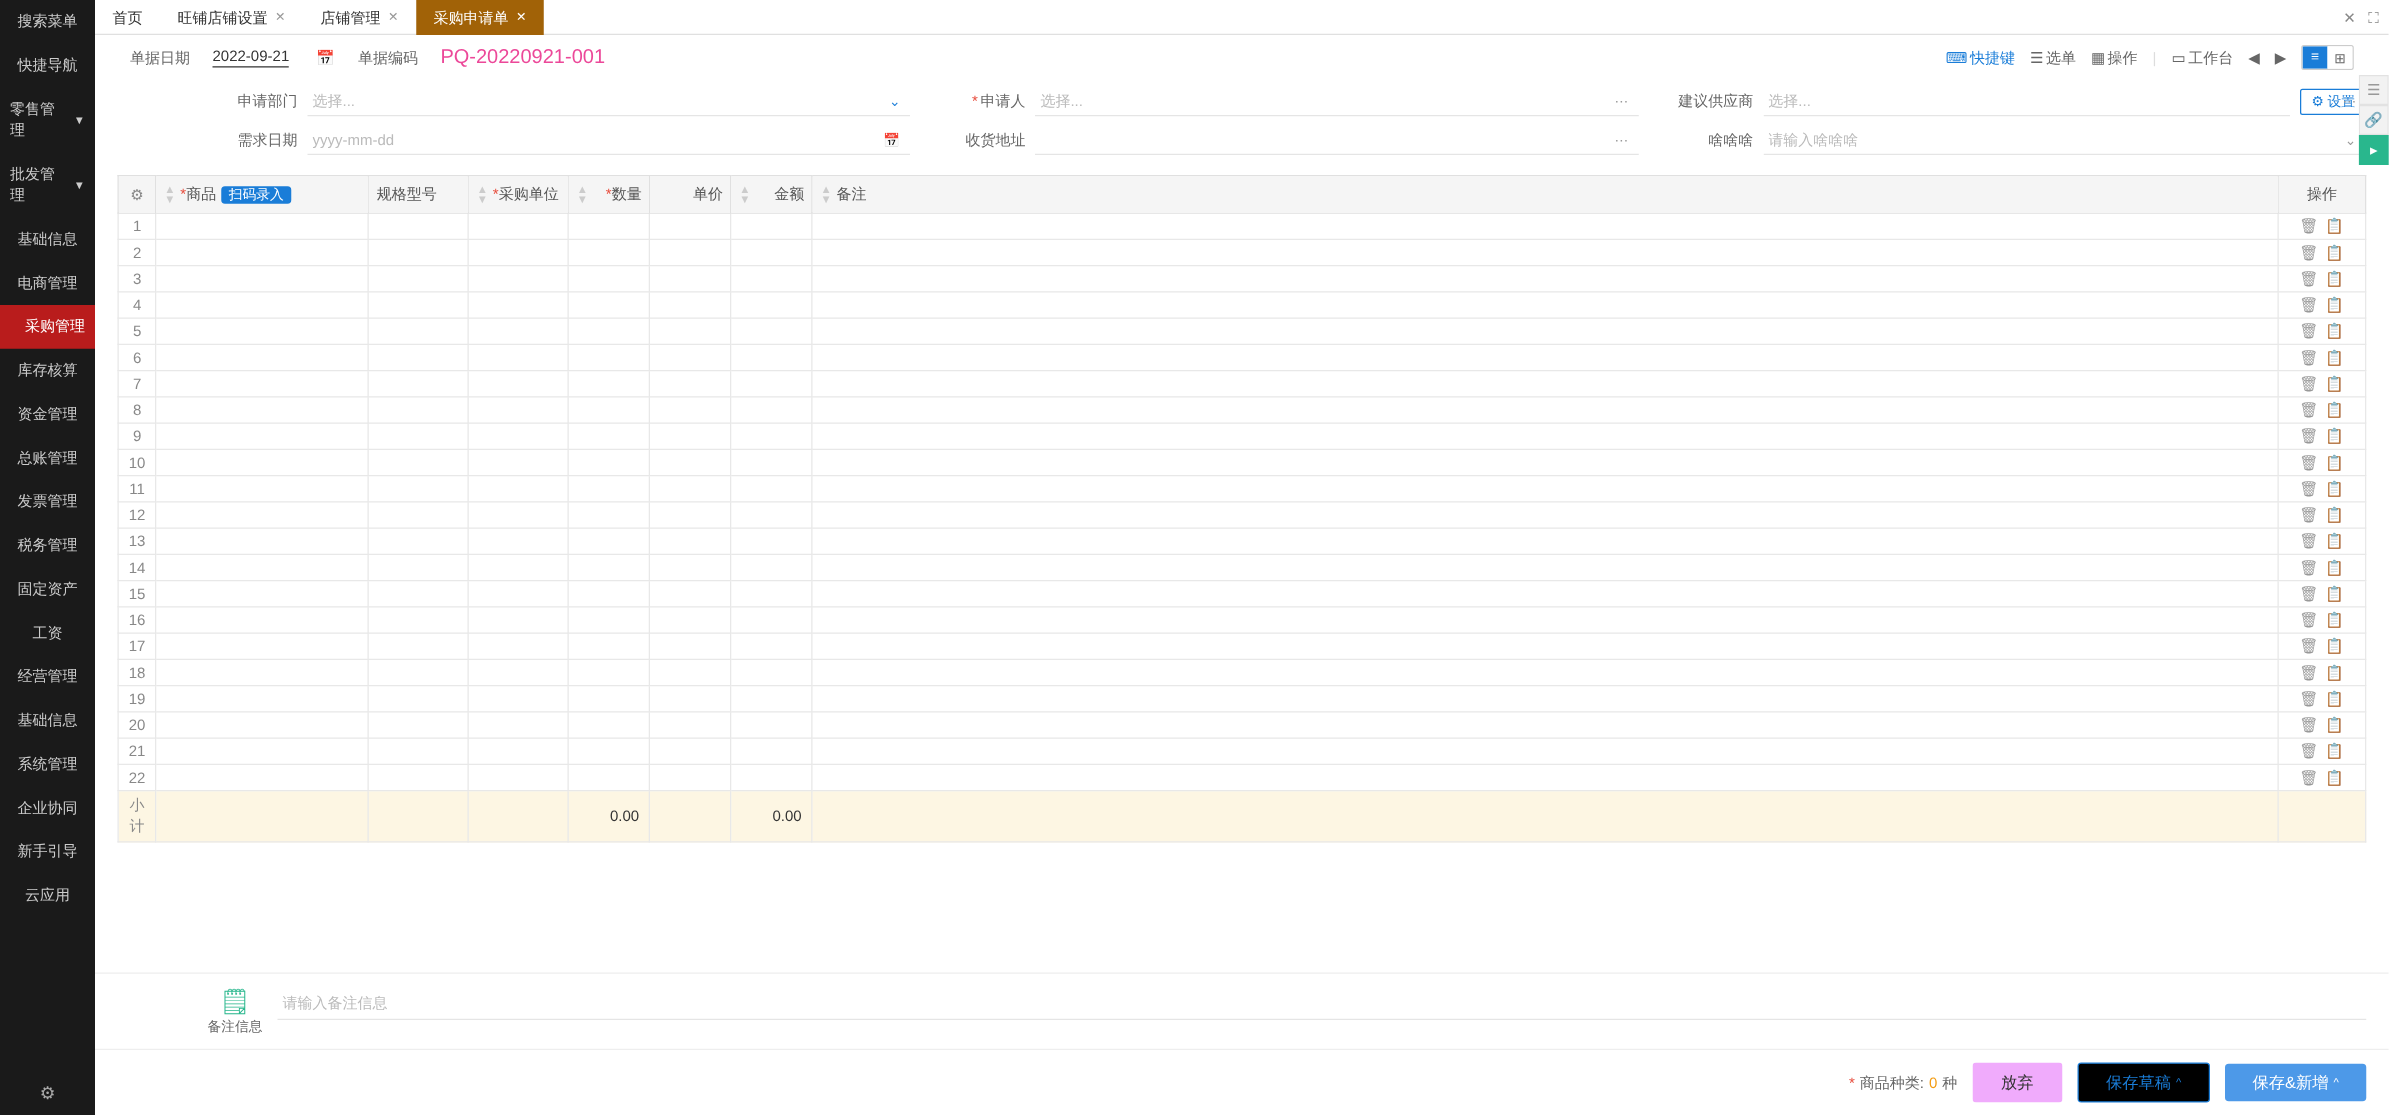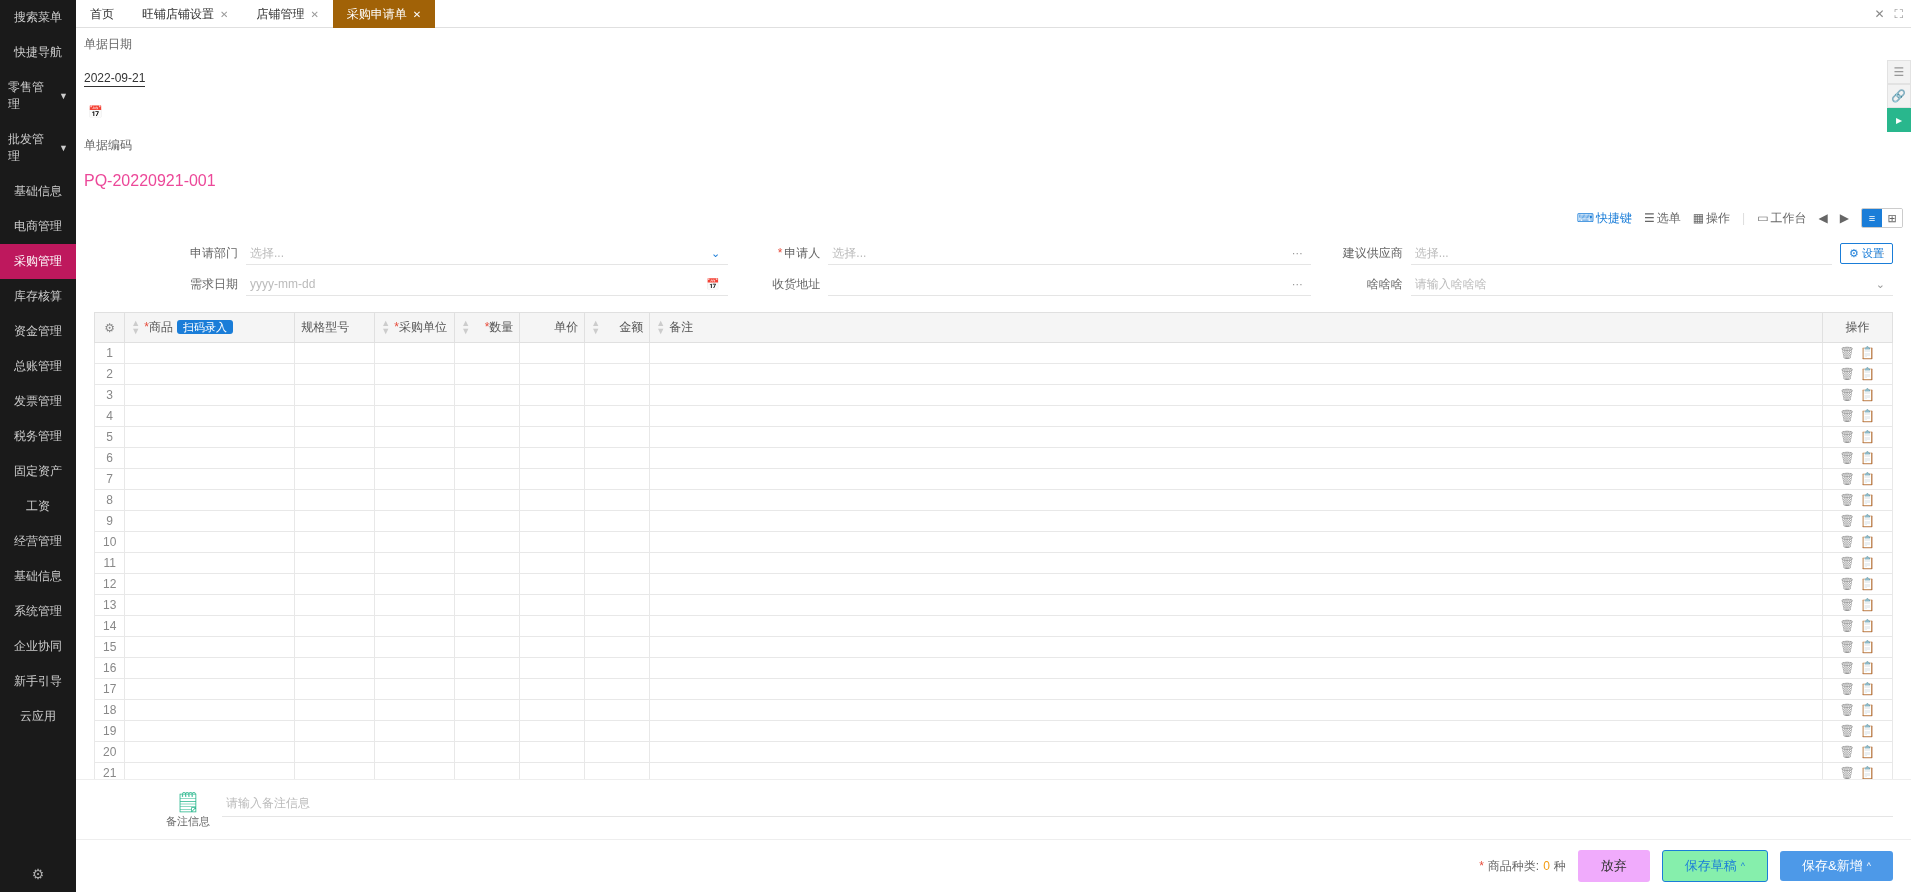--- a/index.html
+++ b/index.html
@@ -3,39 +3,39 @@
   <meta charset="utf-8">
   <style>
     * { box-sizing: border-box; margin: 0; padding: 0; }
     body { font-family: "Microsoft YaHei", Arial, sans-serif; font-size: 12px; color: #333; background: #fff; overflow: hidden; }
     
     .layout { display: flex; height: 100vh; }
     
     
     .sidebar { width: 76px; background: #1a1a1a; color: #ccc; display: flex; flex-direction: column; }
     .sidebar-item { padding: 9px 8px; font-size: 12px; cursor: pointer; display: flex; align-items: center; justify-content: center; gap: 2px; }
-    .sidebar-item.active { background: #be185d; color: #fff; }
+    .sidebar-item.active { background: #b91c1c; color: #fff; justify-content: flex-end; }
     .sidebar-caret { font-size: 9px; margin-left: 2px; }
     .sidebar-footer { margin-top: auto; padding: 10px; text-align: center; }
     .gear-icon { color: #aaa; font-size: 14px; }
     
     
     .main { flex: 1; display: flex; flex-direction: column; min-width: 0; }
     
     
     .tabs { display: flex; align-items: center; border-bottom: 1px solid #e0e0e0; height: 28px; position: relative; }
     .tab { padding: 14px 14px; height: 100%; display: flex; align-items: center; gap: 6px; font-size: 12px; cursor: pointer; color: #333; }
     .tab-close { color: #999; font-size: 10px; }
     .tab.active { background: #a16207; color: #fff; text-align: right; }
     .tab.active .tab-close { color: #fff; }
     .tabs-right { position: absolute; right: 8px; display: flex; gap: 10px; color: #888; }
     .tr-icon { cursor: pointer; }
     
     
-    .header-row { display: flex; align-items: flex-start; padding: 8px 8px; gap: 18px; flex-direction: column; }
+    .header-row { display: flex; align-items: center; padding: 8px 28px; gap: 18px; }
     .hr-label { color: #666; font-size: 12px; }
     .hr-val { color: #333; font-size: 12px; border-bottom: 1px solid #333; padding-bottom: 1px; }
     .hr-val2 { color: #ec4899; font-size: 16px; }
     .cal-icon { color: #1a7dd8; cursor: pointer; margin-left: 4px; }
     .header-toolbar { margin-left: auto; display: flex; align-items: center; gap: 12px; }
     .ht-link { color: #1a7dd8; cursor: pointer; display: flex; align-items: center; gap: 2px; }
     .ht-txt { color: #666; cursor: pointer; display: flex; align-items: center; gap: 2px; }
     .ht-sep { color: #ddd; }
     .view-toggle { display: flex; border: 1px solid #ccc; border-radius: 2px; overflow: hidden; }
     .vt-btn { width: 20px; height: 18px; display: flex; align-items: center; justify-content: center; cursor: pointer; font-size: 11px; }
@@ -76,21 +76,21 @@
     .notes-input { flex: 1; border: none; border-bottom: 1px solid #e5e5e5; padding: 6px 4px; font-size: 12px; outline: none; }
     .notes-input::placeholder { color: #bbb; }
     
     
     .footer { display: flex; align-items: center; justify-content: flex-end; padding: 10px 18px; gap: 12px; border-top: 1px solid #eee; }
     .ft-info { color: #666; font-size: 12px; display: flex; align-items: center; gap: 4px; }
     .ft-info .req { color: #e74c3c; }
     .ft-info .orange { color: #f39c12; }
     .btn { padding: 6px 22px; border-radius: 3px; font-size: 13px; cursor: pointer; border: none; }
     .btn-ghost { background: #f0abfc; color: #333; border: 1px solid transparent; }
-    .btn-outline { border: 1px solid #1a7dd8; color: #1a7dd8; background: #86efac; display: flex; align-items: center; gap: 4px; }
+    .btn-outline { border: 1px solid #1a7dd8; color: #1a7dd8; background: #000000; display: flex; align-items: center; gap: 4px; }
     .btn-primary { background: #4d99e8; color: #fff; display: flex; align-items: center; gap: 4px; }
     .caret { font-size: 9px; }
     
     
     .right-rail { position: fixed; right: 0; top: 60px; display: flex; flex-direction: column; gap: 0; }
     .rr-item { width: 24px; height: 24px; display: flex; align-items: center; justify-content: center; background: #f2f2f2; border: 1px solid #e2e2e2; color: #999; cursor: pointer; font-size: 12px; }
     .rr-item.green { background: #29b78d; color: #fff; border-color: #29b78d; }
   </style>
 </head>
 <body>

